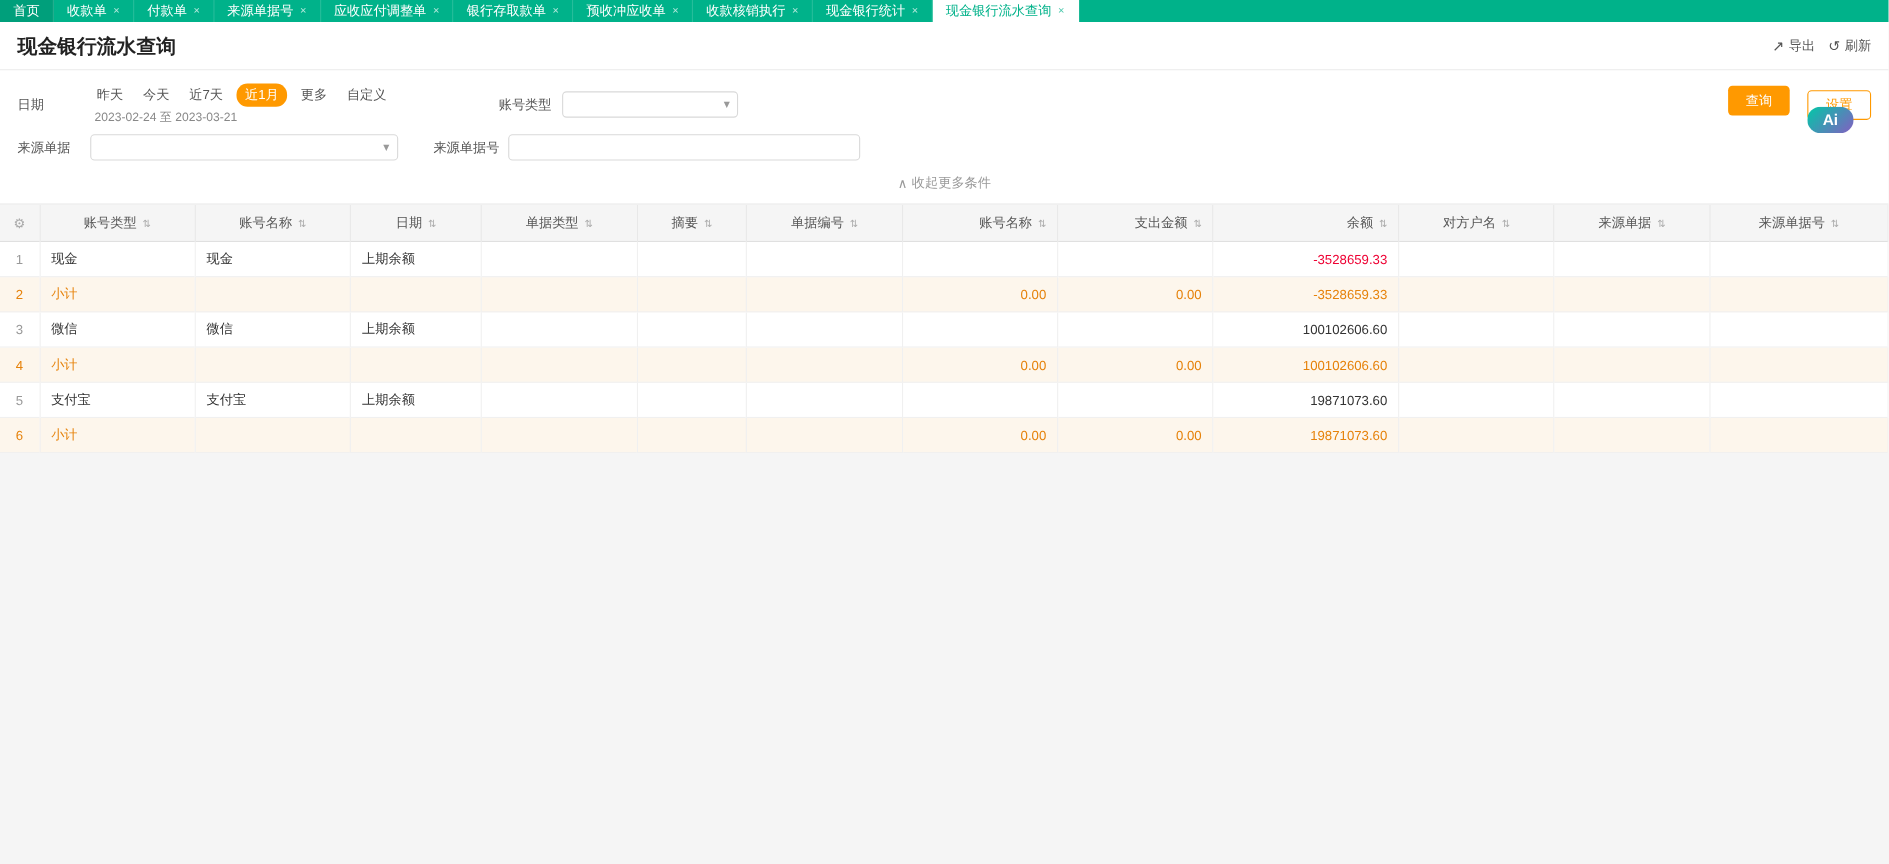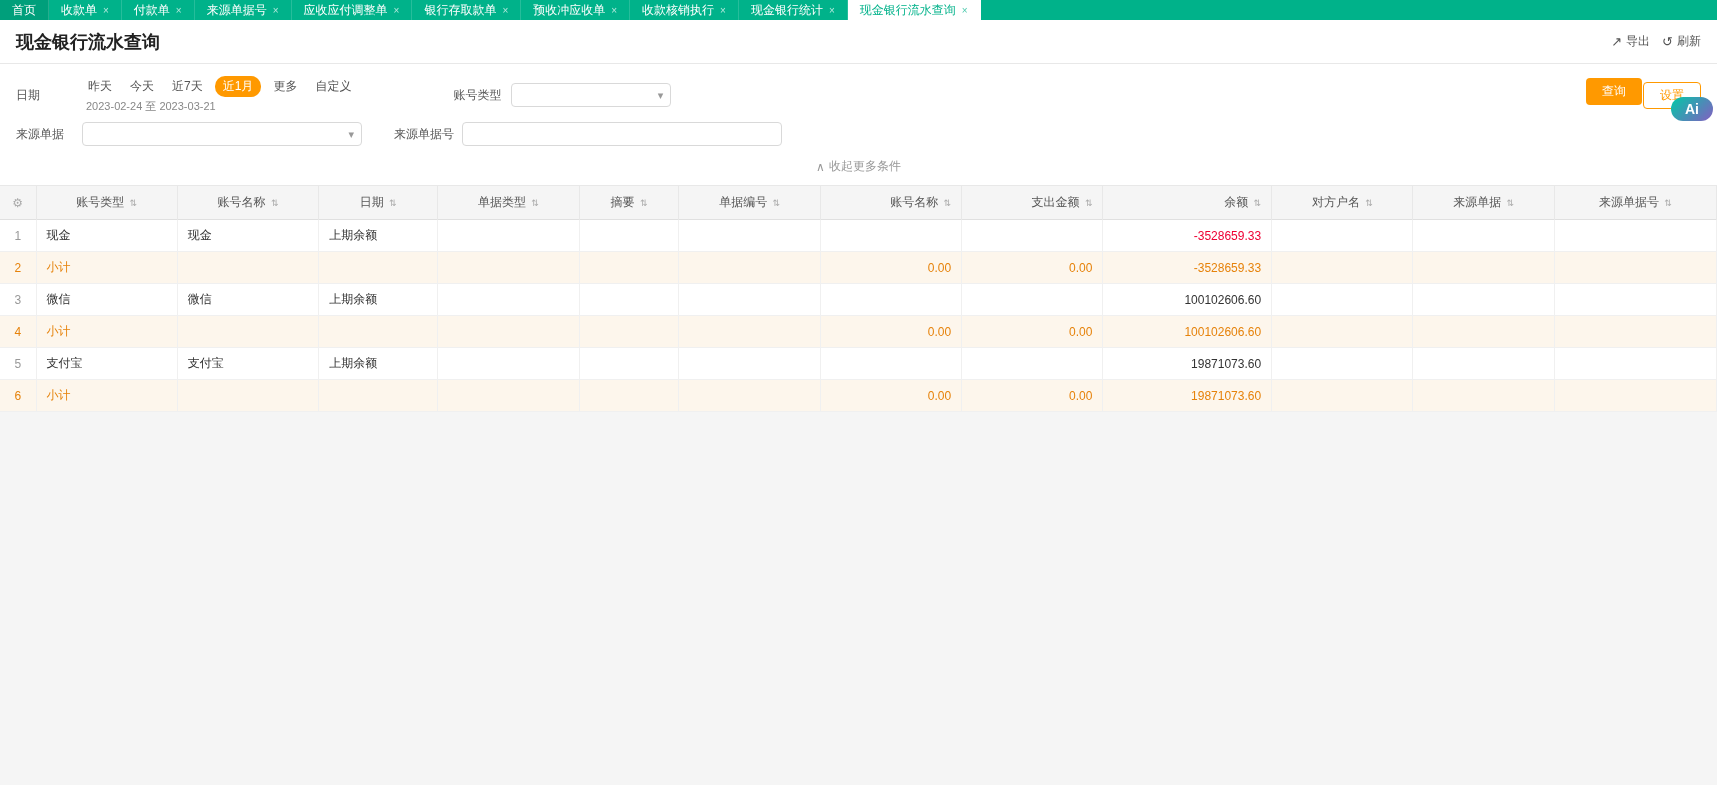--- a/index.html
+++ b/index.html
@@ -252,21 +252,21 @@
       font-size: 14px;
       font-weight: bold;
       cursor: pointer;
     }
 
     .filter-container {
       position: relative;
     }
     .top-right-btns {
       display: flex;
-      gap: 1px;
+      gap: 16px;
       align-items: flex-start;
       justify-content: center;
     }
     .ellipsis-btn {
       color: #f90;
       font-size: 14px;
       cursor: pointer;
       letter-spacing: 1px;
     }
   </style>
@@ -532,13 +532,13 @@
     <td class="num-cell" style="color:#e6820a;">0.00</td>
     <td class="num-cell ">19871073.60</td>
     <td></td>
     <td></td>
     <td></td>
   </tr>
       </tbody>
   </table>
 </div>
 
-<div class="ai-badge" style="position:fixed; right:4px; top:97px;">Ai</div>
+<div class="ai-badge" style="position:fixed; right:32px; top:97px;">Ai</div>
 
 </body></html>

